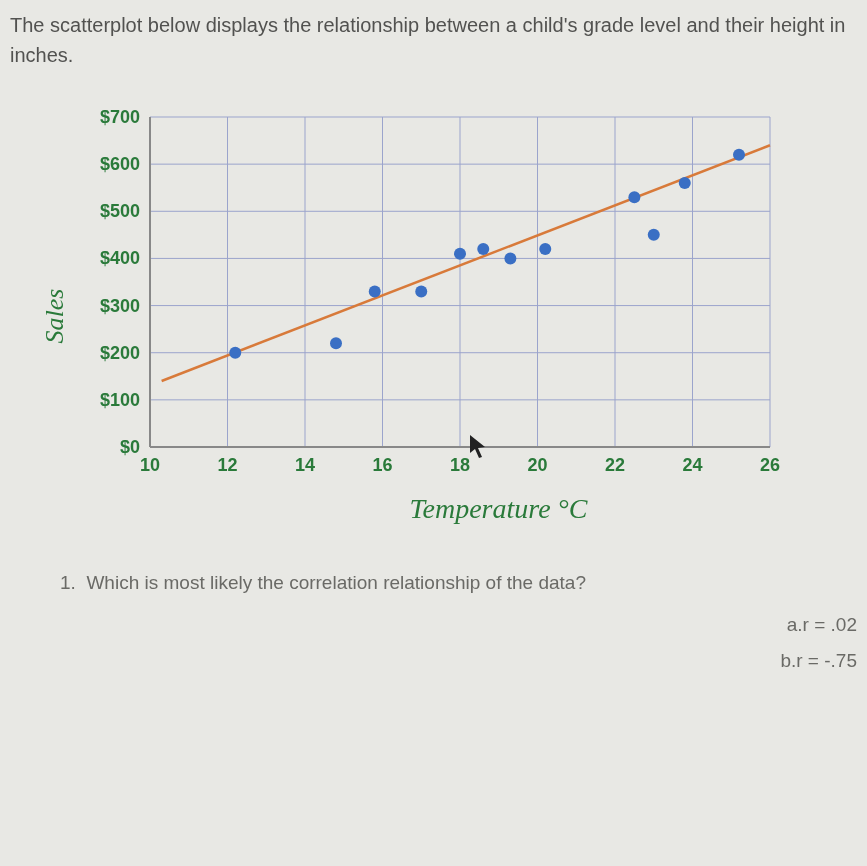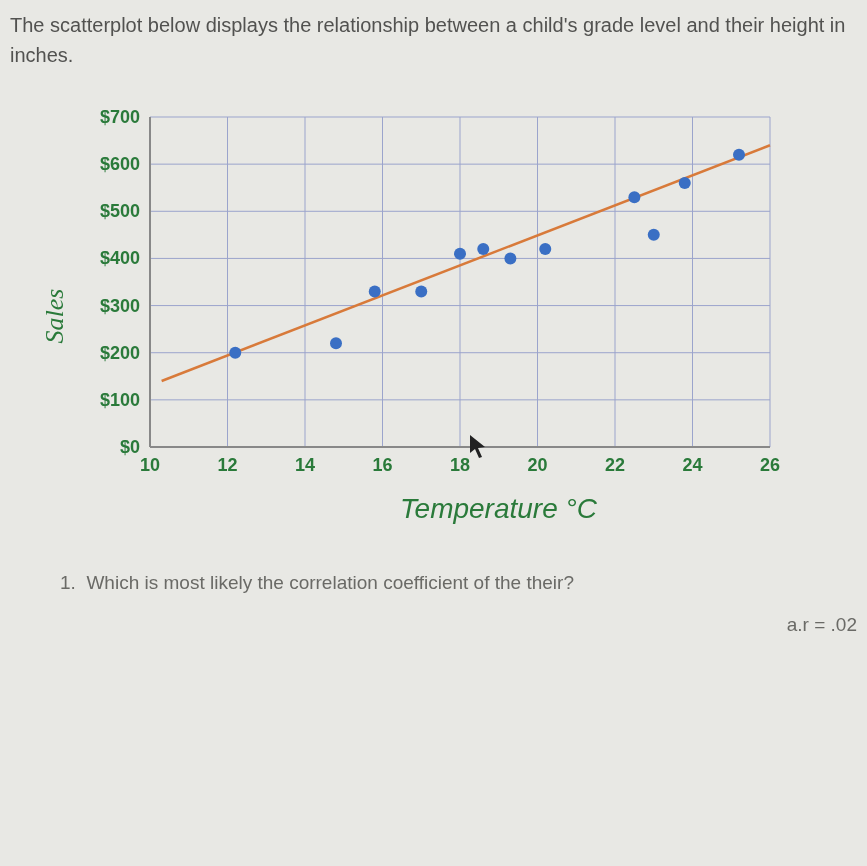--- a/index.html
+++ b/index.html
@@ -28,21 +28,21 @@
       left: -42px;
       top: 50%;
       transform: translateY(-50%) rotate(-90deg);
       font-family: 'Times New Roman', serif;
       font-style: italic;
       font-size: 26px;
       color: #2a7a3a;
       font-weight: 500;
     }
     .x-axis-label {
-      font-family: Liberation Sans, sans-serif;
+      font-family: Liberation Serif, serif;
       font-style: italic;
       font-size: 28px;
       color: #2a7a3a;
       text-align: center;
       margin-top: 6px;
       margin-left: 70px;
       font-weight: 500;
     }
     .tick-y {
       font-family: Arial, sans-serif;
@@ -160,18 +160,19 @@
         <circle cx="614.75" cy="76" r="6" class="data-point"></circle>
         <circle cx="669" cy="47.71428571428572" r="6" class="data-point"></circle>
       </g>
     <path class="cursor-arrow" d="M 400 328 l 0 18 l 5 -4 l 4 9 l 3 -1 l -4 -9 l 7 -1 z"></path>
   </svg>
   <div class="x-axis-label">Temperature °C</div>
 </div>
 
 <div class="question-block">
   <div class="question-main">
-    <span>1.</span>&nbsp;&nbsp;<span>Which is most likely the correlation coefficient of the their?</span>
+    <span>1.</span>&nbsp;&nbsp;<span>Which is most likely the correlation relationship of the data?</span>
   </div>
   <div id="options-container">
       <div class="answer-option"><span class="answer-letter">a.</span><span>r = .02</span></div>
+      <div class="answer-option"><span class="answer-letter">b.</span><span>r = -.75</span></div>
     </div>
 </div>
 
 </body></html>

